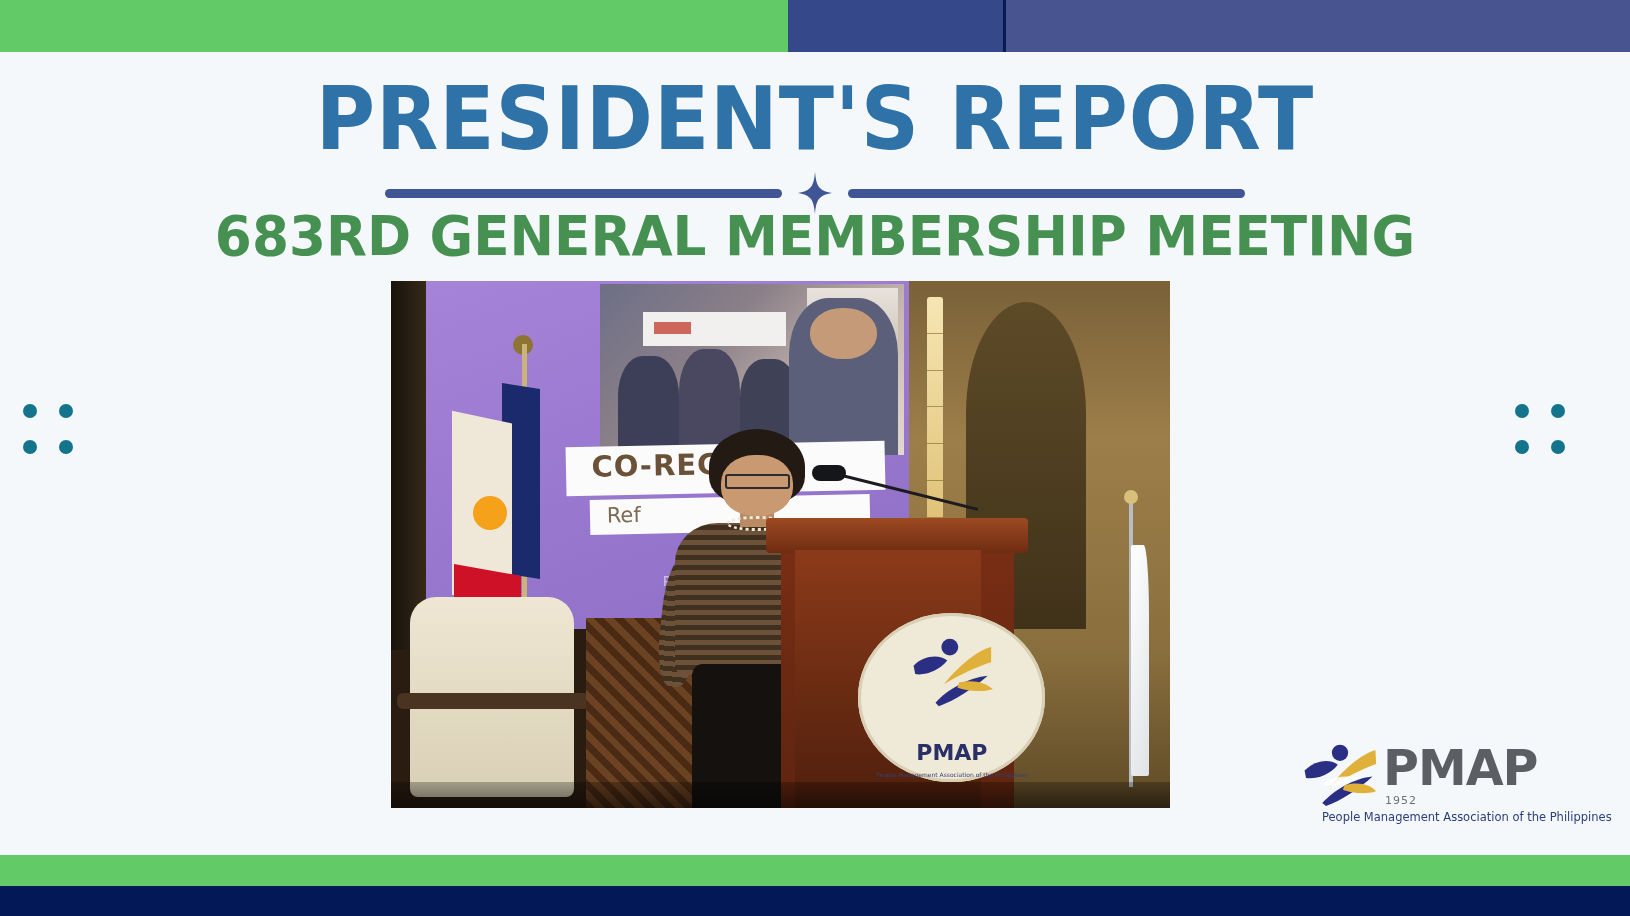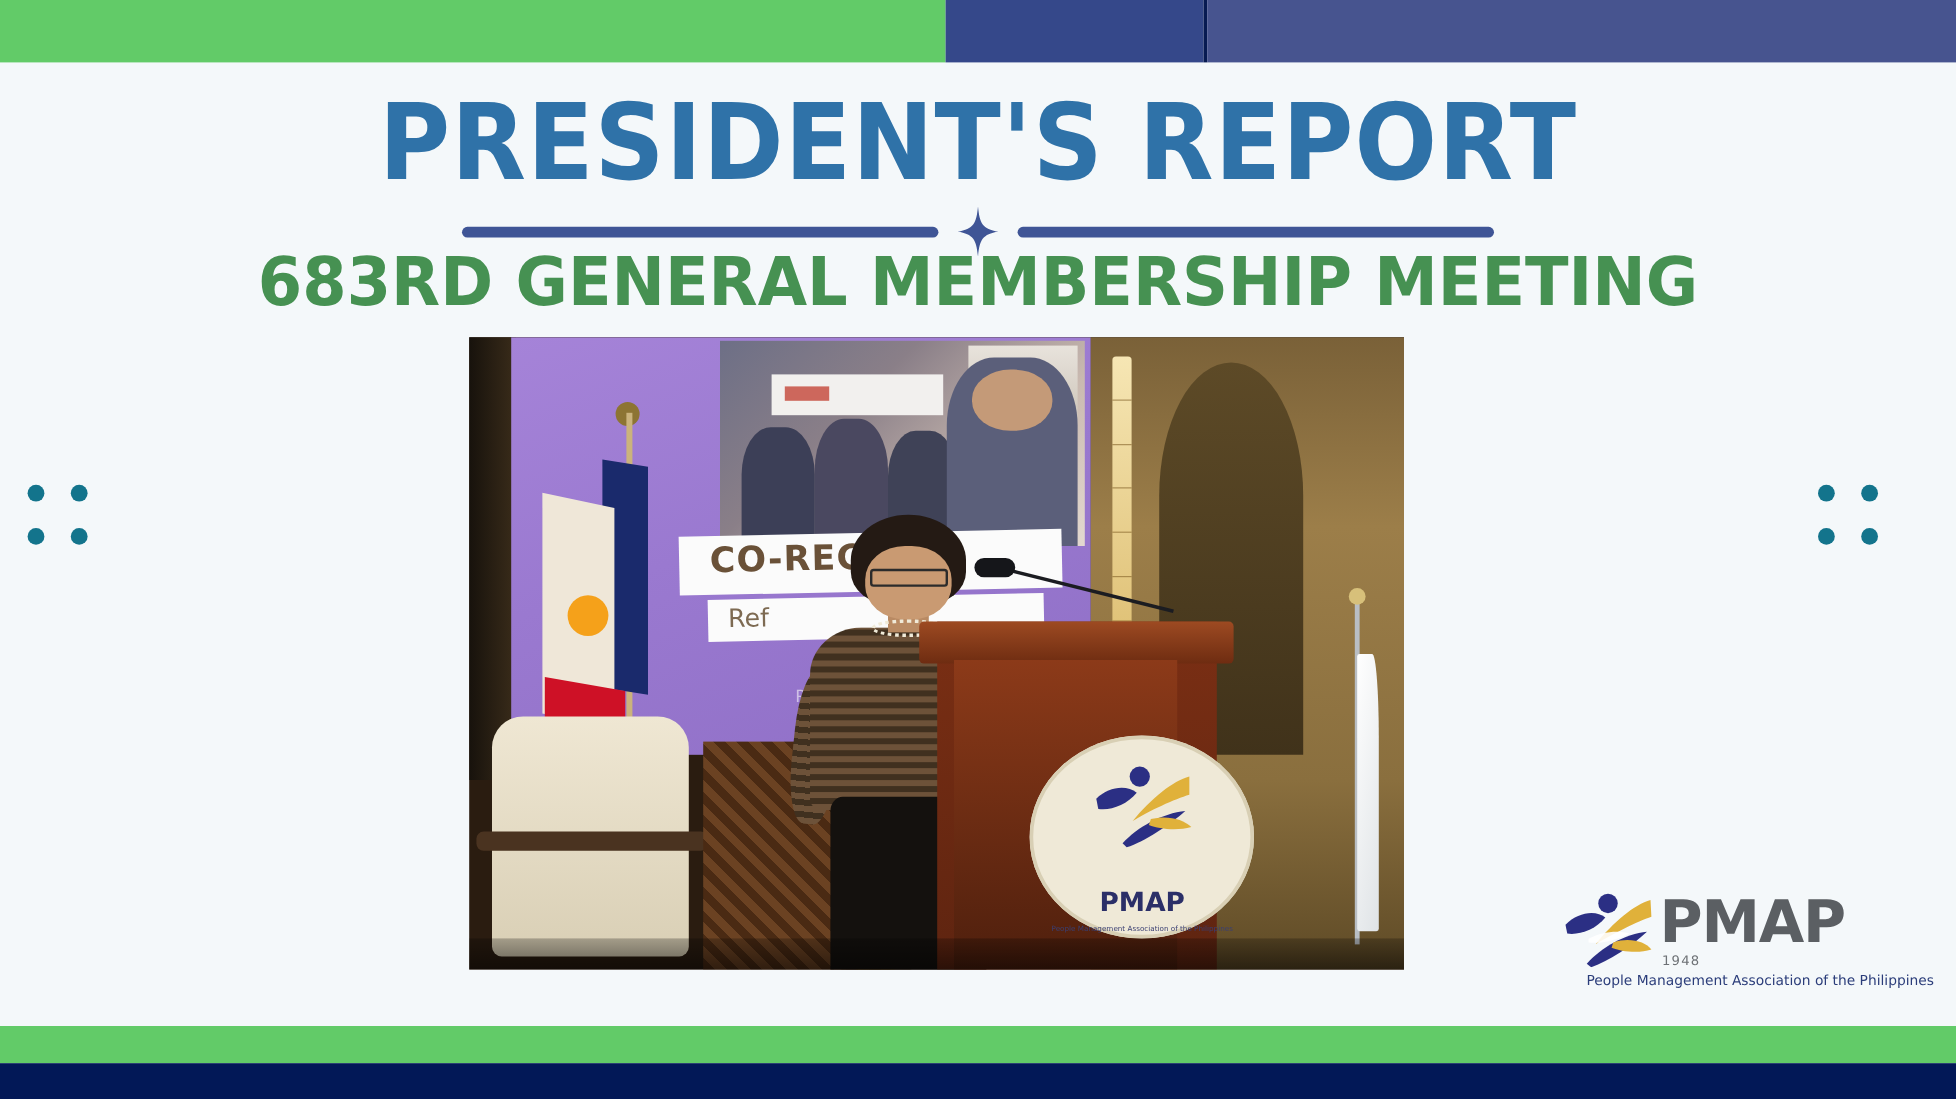--- a/index.html
+++ b/index.html
@@ -374,18 +374,18 @@
 <div class="logo">
   <svg class="mark" viewBox="0 0 100 84">
     <path d="M2 36 C16 22 36 19 47 28 C36 42 17 48 4 46 Z" fill="#2b2f84"></path>
     <path d="M98 8 C80 13 56 33 36 58 C54 47 84 32 99 27 Z" fill="#e0b13a"></path>
     <path d="M26 80 C42 62 70 46 94 44 C77 60 51 77 31 84 Z" fill="#2b2f84"></path>
     <path d="M56 56 C74 50 92 55 99 64 C84 69 64 66 54 62 Z" fill="#e0b13a"></path>
     <circle cx="50" cy="12" r="11" fill="#2b2f84"></circle>
     <path d="M28 52 C42 44 62 42 74 46 C60 54 40 58 28 56 Z" fill="#ffffff" opacity=".9"></path>
   </svg>
   <div class="word">PMAP</div>
-  <div class="year">1948</div>
+  <div class="year">1952</div>
   <div class="tag">People Management Association of the Philippines</div>
 </div>
 
 <div class="bottom-green"></div>
 <div class="bottom-navy"></div>
 
 </body></html>

